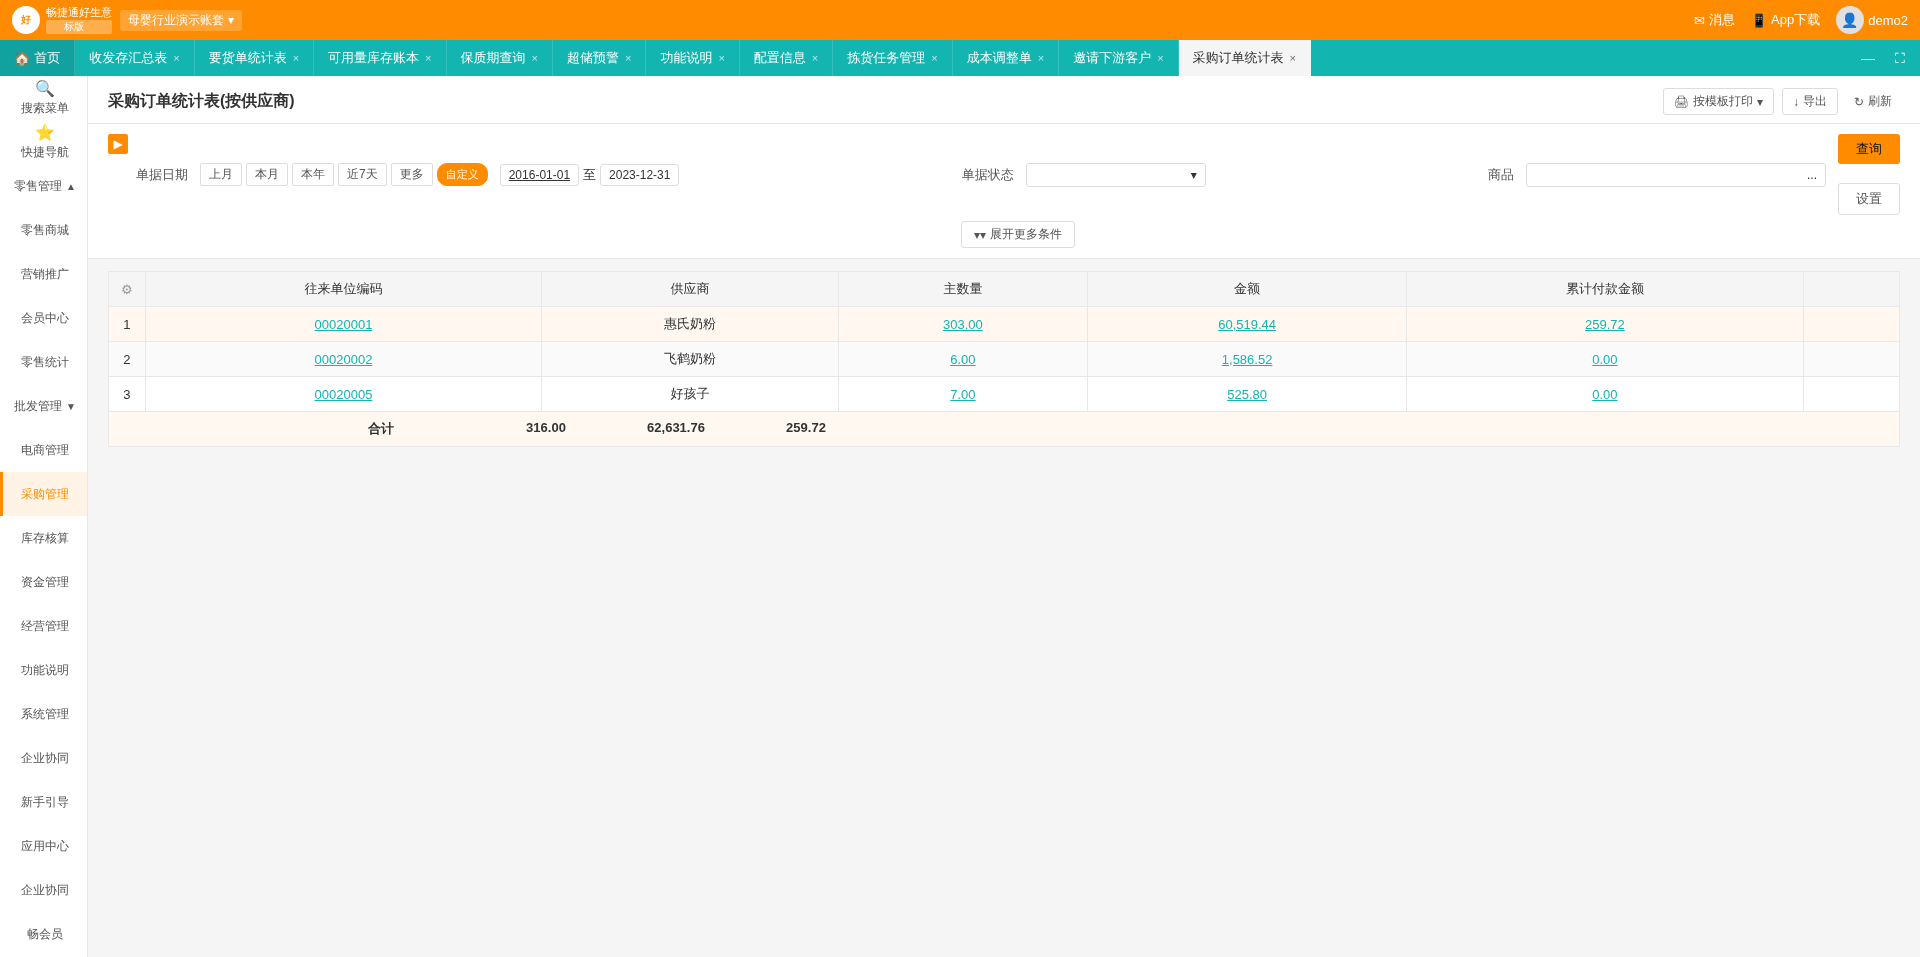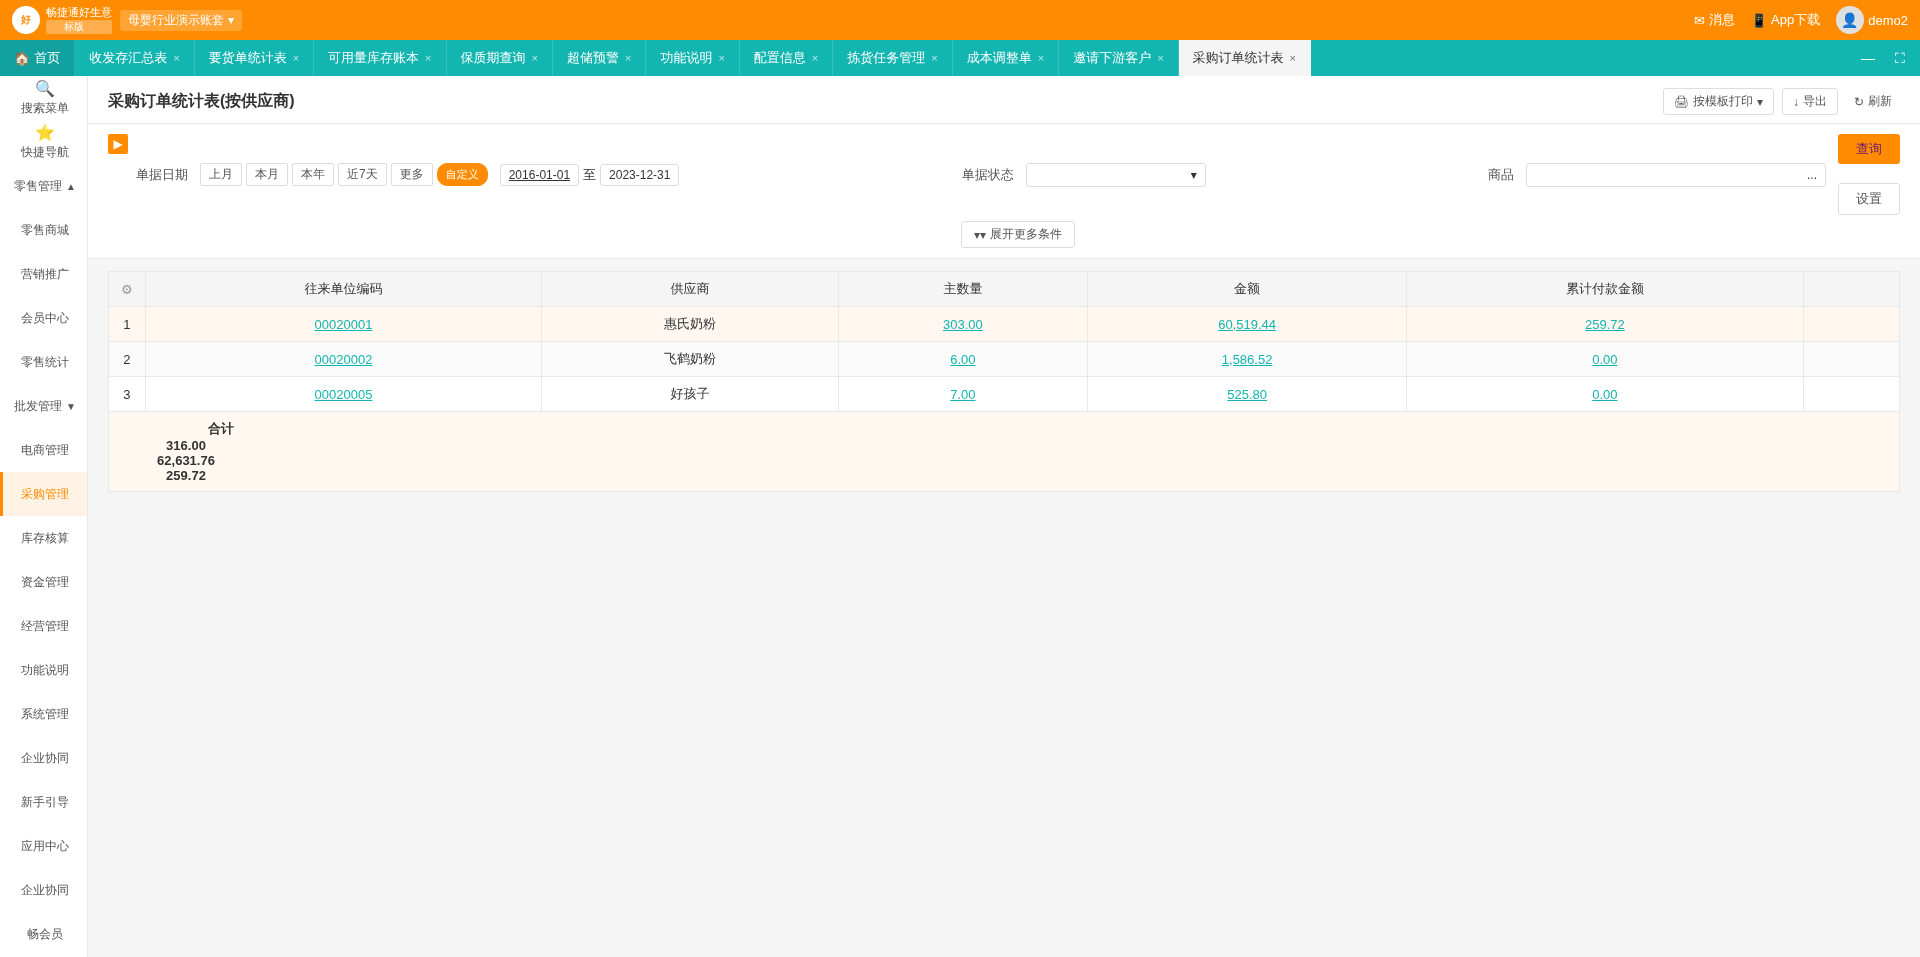--- a/index.html
+++ b/index.html
@@ -70,24 +70,24 @@
     .data-table td { border: 1px solid #e8e8e8; padding: 8px 12px; text-align: center; font-size: 13px; color: #333; }
     .data-table tr:nth-child(1) td { background: #fff7f0; }
     .data-table tr:nth-child(even) td { background: #fafafa; }
     .data-table td.link { color: #13b5b1; text-decoration: underline; cursor: pointer; }
     .data-table td.num { color: #13b5b1; text-decoration: underline; cursor: pointer; }
     .data-table .th-check { width: 30px; }
     .data-table .settings-icon { color: #999; cursor: pointer; }
 
     
     .table-footer { background: #fff8f0; border: 1px solid #e8e8e8; border-top: none; padding: 8px 12px; display: flex; align-items: center; }
-    .footer-row { display: flex; width: 100%; flex-direction: column; }
+    .footer-row { display: flex; width: 100%; }
     .footer-cell { text-align: center; font-size: 13px; font-weight: bold; color: #333; }
 
-    .btn-query { background: #ff8c00; color: #701a75; border: none; padding: 6px 18px; border-radius: 3px; cursor: pointer; font-size: 13px; }
+    .btn-query { background: #ff8c00; color: #0f172a; border: none; padding: 6px 18px; border-radius: 3px; cursor: pointer; font-size: 13px; }
     .btn-settings { background: #fff; color: #555; border: 1px solid #ddd; padding: 6px 14px; border-radius: 3px; cursor: pointer; font-size: 13px; margin-top: 15px; display: block; width: 100%; }
     .query-btn-area { display: flex; flex-direction: column; align-items: center; gap: 4px; }
   </style>
 </head>
 <body>
 
 <div class="top-bar">
   <div class="top-bar-left">
     <div class="logo-area">
       <div class="logo-icon">好</div>

